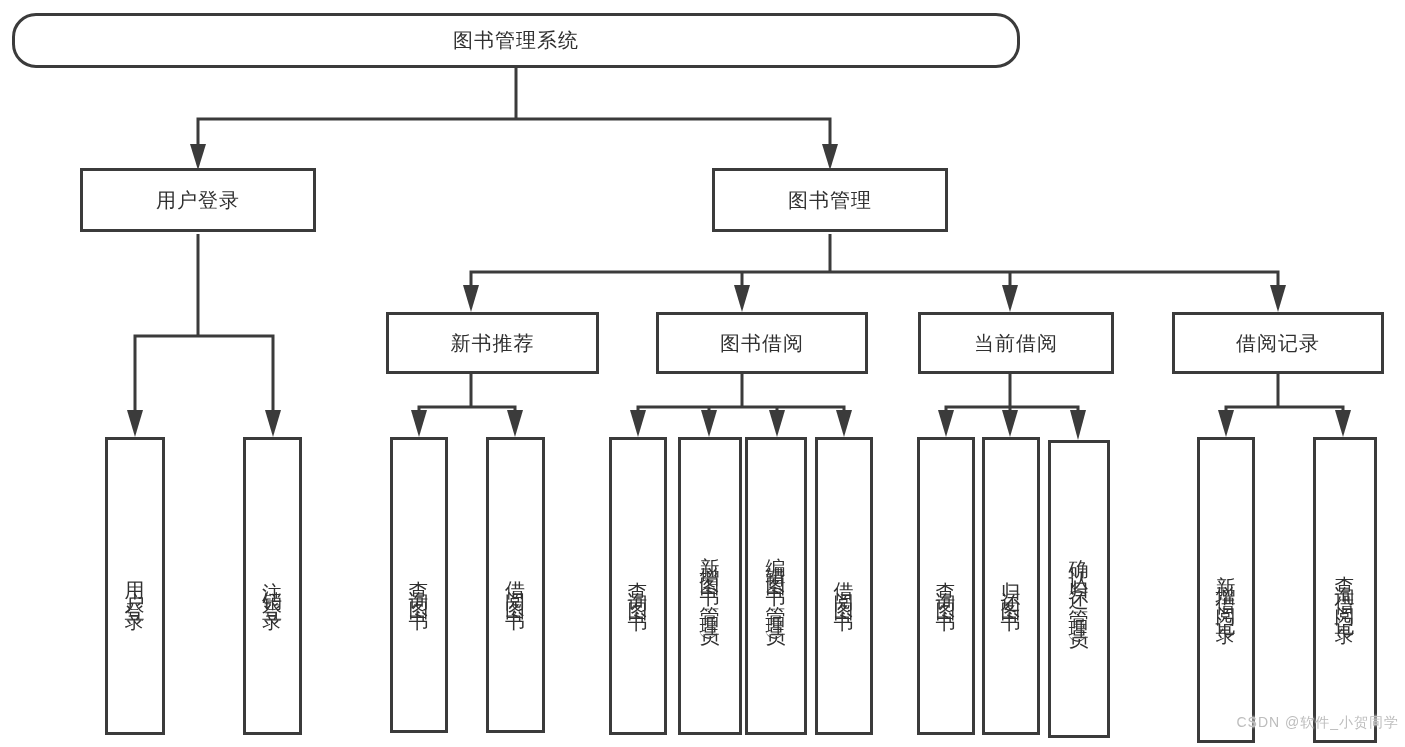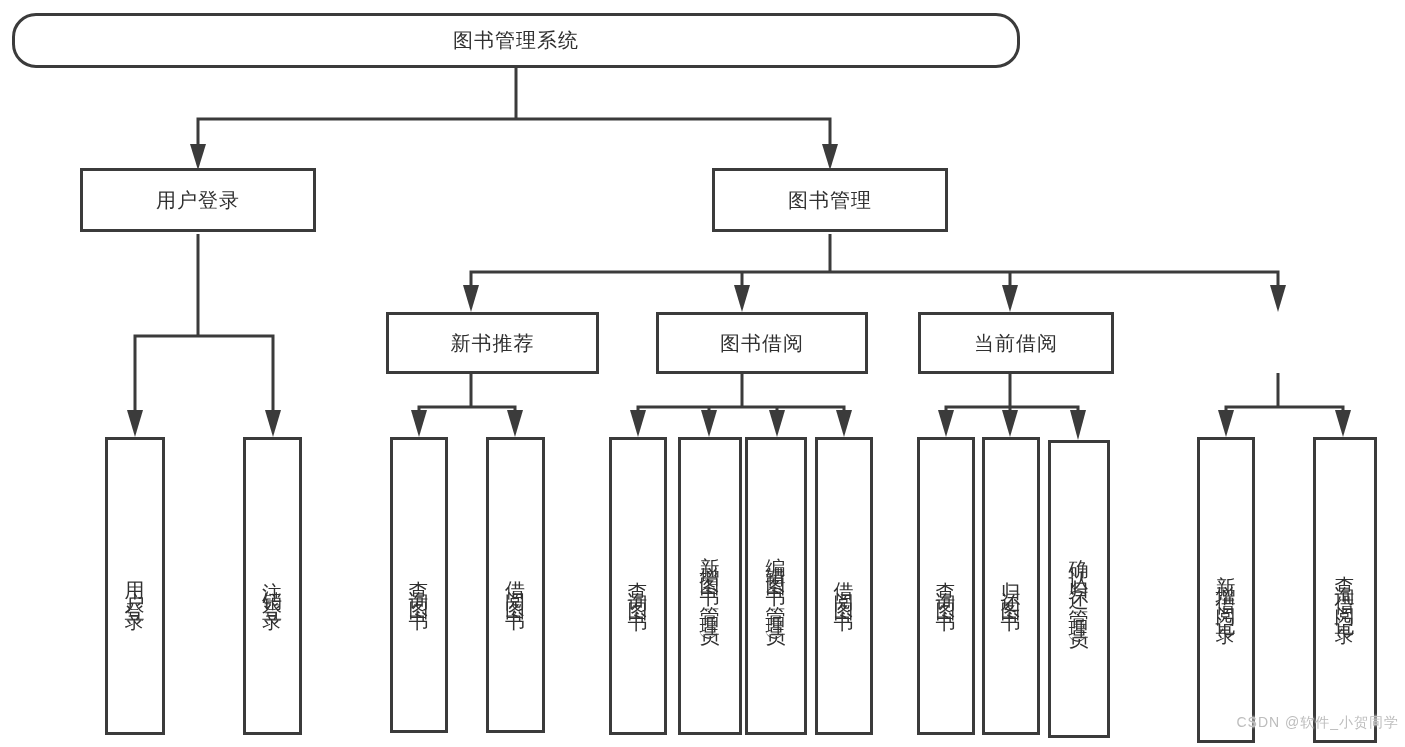--- a/index.html
+++ b/index.html
@@ -113,20 +113,23 @@
 
   <div class="box" style="left:364px;top:312px;width:213px;height:62px;margin-left:22px;">
     <span class="hlabel">新书推荐</span>
   </div>
   <div class="box" style="left:636px;top:312px;width:212px;height:62px;margin-left:20px;">
     <span class="hlabel">图书借阅</span>
   </div>
   <div class="box" style="left:904px;top:312px;width:196px;height:62px;margin-left:14px;">
     <span class="hlabel">当前借阅</span>
   </div>
+  <div class="box" style="left:1172px;top:312px;width:212px;height:62px;">
+    <span class="hlabel">借阅记录</span>
+  </div>
 
   <div class="box" style="left:105px;top:437px;width:60px;height:298px;">
     <span class="vtext">用户登录</span>
   </div>
   <div class="box" style="left:243px;top:437px;width:59px;height:298px;">
     <span class="vtext">注销登录</span>
   </div>
 
   <div class="box" style="left:390px;top:437px;width:58px;height:296px;">
     <span class="vtext">查询图书</span>

